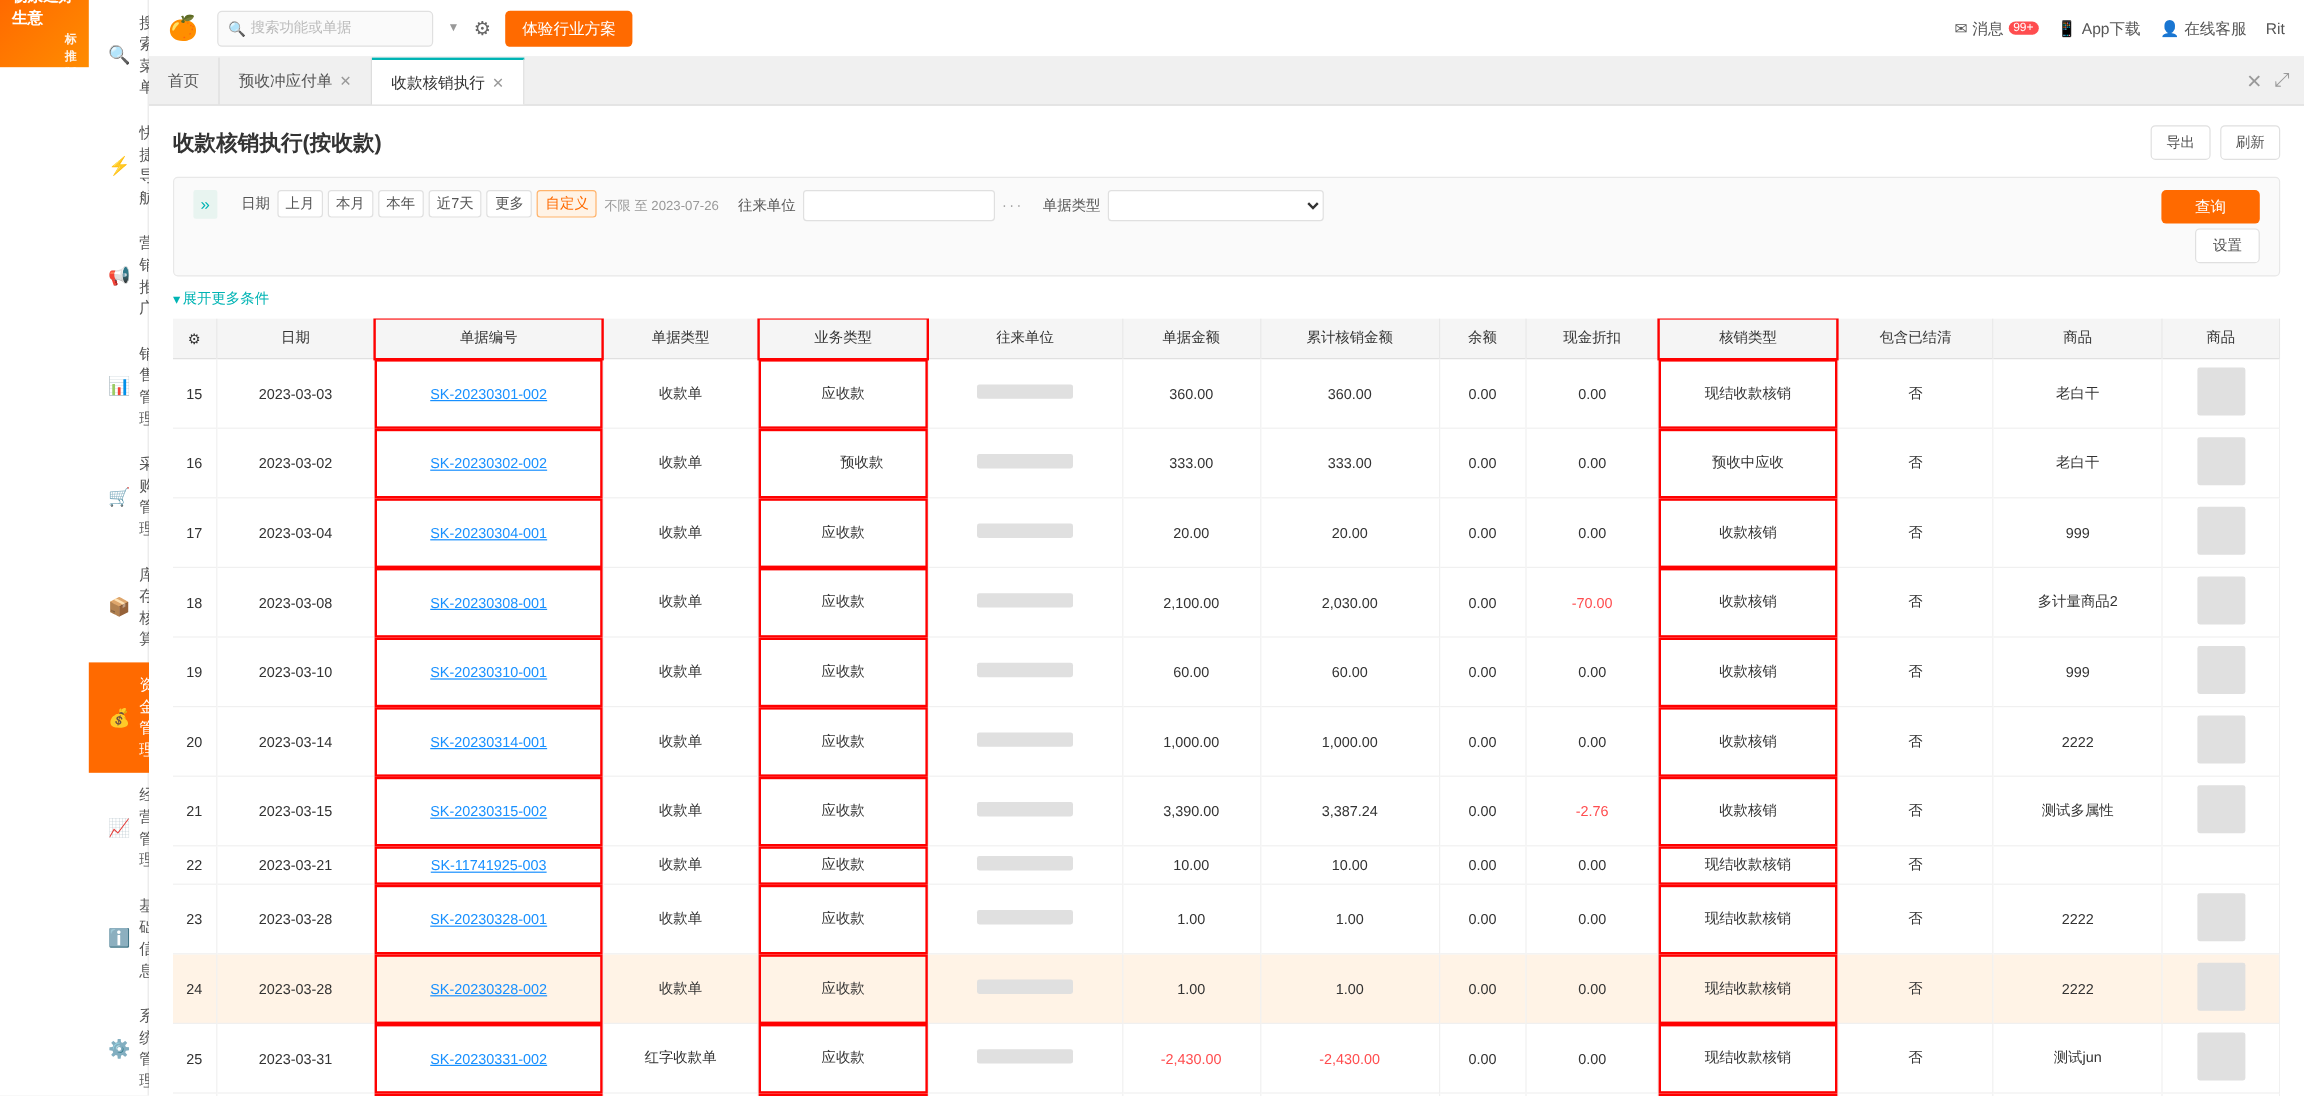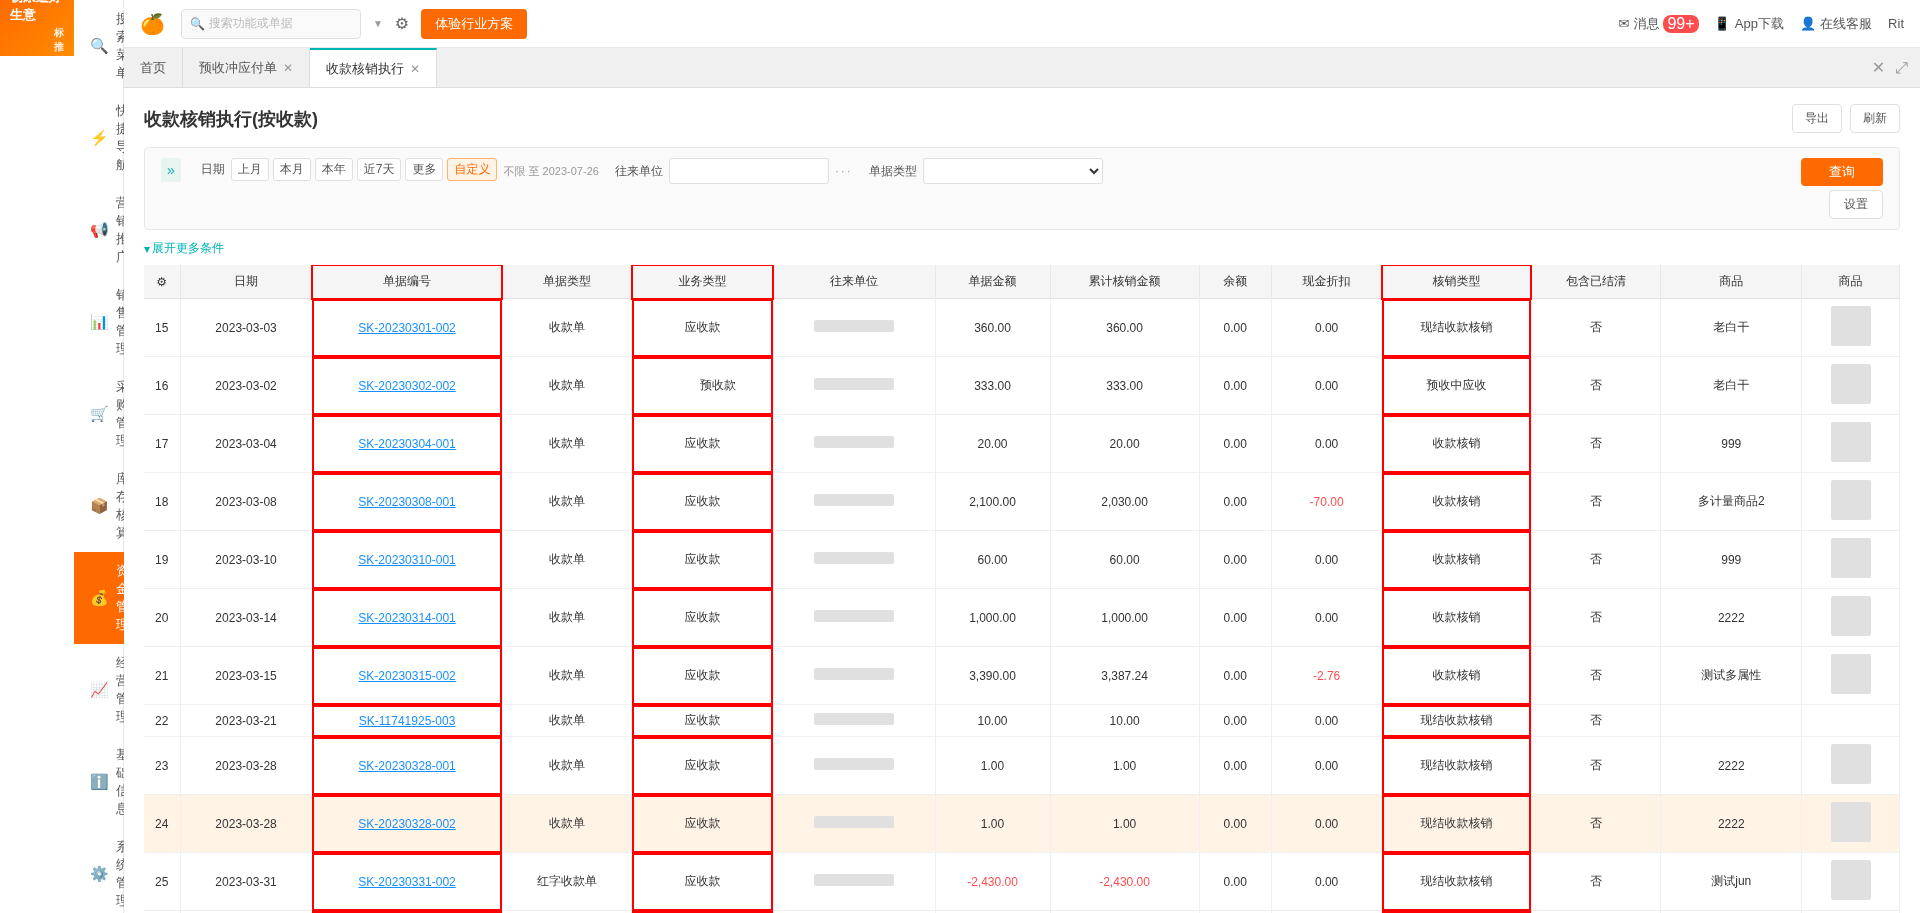--- a/index.html
+++ b/index.html
@@ -81,21 +81,21 @@
       background: #ff6a00;
       color: white;
       border: none;
       border-radius: 4px;
       padding: 6px 14px;
       cursor: pointer;
       font-size: 13px;
     }
     .topbar-right { margin-left: auto; display: flex; align-items: center; gap: 16px; }
     .topbar-right-item { display: flex; align-items: center; gap: 4px; color: #555; font-size: 13px; cursor: pointer; }
-    .badge { background: #ff4d4f; color: white; border-radius: 8px; padding: 0 4px; font-size: 16px; min-width: 16px; text-align: center; }
+    .badge { background: #ff4d4f; color: white; border-radius: 8px; padding: 0 4px; font-size: 10px; min-width: 16px; text-align: center; }
 
     
     .tabbar {
       height: 40px;
       background: #f0f0f0;
       border-bottom: 1px solid #ddd;
       display: flex;
       align-items: stretch;
       flex-shrink: 0;
     }

